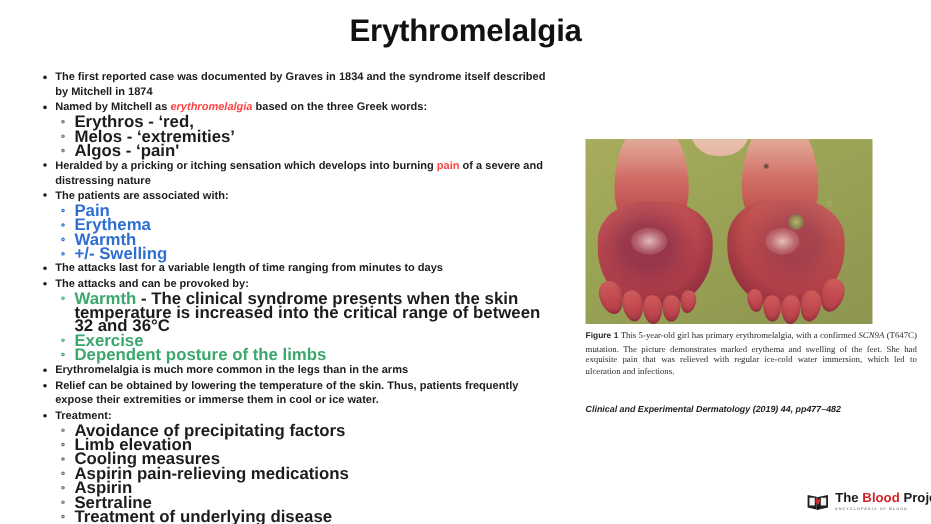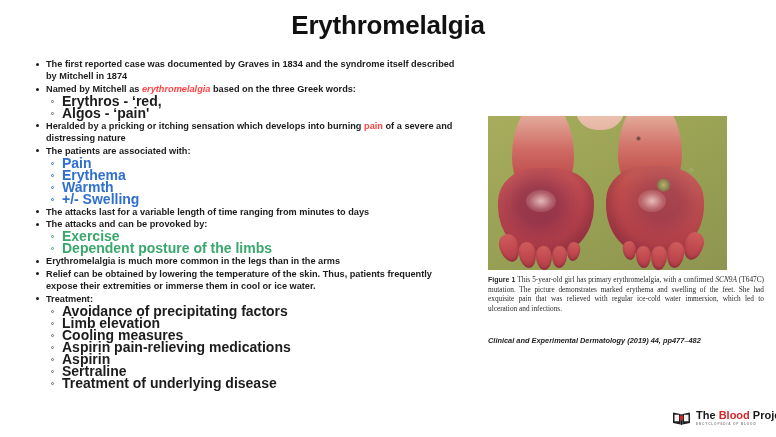--- a/index.html
+++ b/index.html
@@ -155,34 +155,36 @@
   <div class="title">Erythromelalgia</div>
 
   <div class="body-col">
     <ul>
 
       <li class="l1">The first reported case was documented by Graves in 1834 and the syndrome itself described by Mitchell in 1874</li>
 
       <li class="l1"><span>Named by Mitchell as </span><span class="accent-red-i">erythromelalgia</span><span> based on the three Greek words:</span></li>
 
       <li class="l2">Erythros - ‘red,</li>
+      <li class="l2">Melos - ‘extremities’</li>
       <li class="l2">Algos -  ‘pain'</li>
 
       <li class="l1"><span>Heralded by a pricking or itching sensation which develops into burning </span><span class="accent-red">pain</span><span> of a severe and distressing nature</span></li>
 
       <li class="l1">The patients are associated with:</li>
 
       <li class="l2 blue">Pain</li>
       <li class="l2 blue">Erythema</li>
       <li class="l2 blue">Warmth</li>
       <li class="l2 blue">+/- Swelling</li>
 
       <li class="l1">The attacks last for a variable length of time ranging from minutes to days</li>
       <li class="l1">The attacks and can be provoked by:</li>
 
+      <li class="l2 green"><span class="accent-green">Warmth</span><span style="color:#1c1c1c"> - The clinical syndrome presents when the skin temperature is increased into the critical range of between 32 and 36°C</span></li>
       <li class="l2 green">Exercise</li>
       <li class="l2 green">Dependent posture of the limbs</li>
 
       <li class="l1">Erythromelalgia is much more common in the legs than in the arms</li>
       <li class="l1">Relief can be obtained by lowering the temperature of the skin. Thus, patients frequently expose their extremities or immerse them in cool or ice water.</li>
       <li class="l1">Treatment:</li>
 
       <li class="l2">Avoidance of precipitating factors</li>
       <li class="l2">Limb elevation</li>
       <li class="l2">Cooling measures</li>

